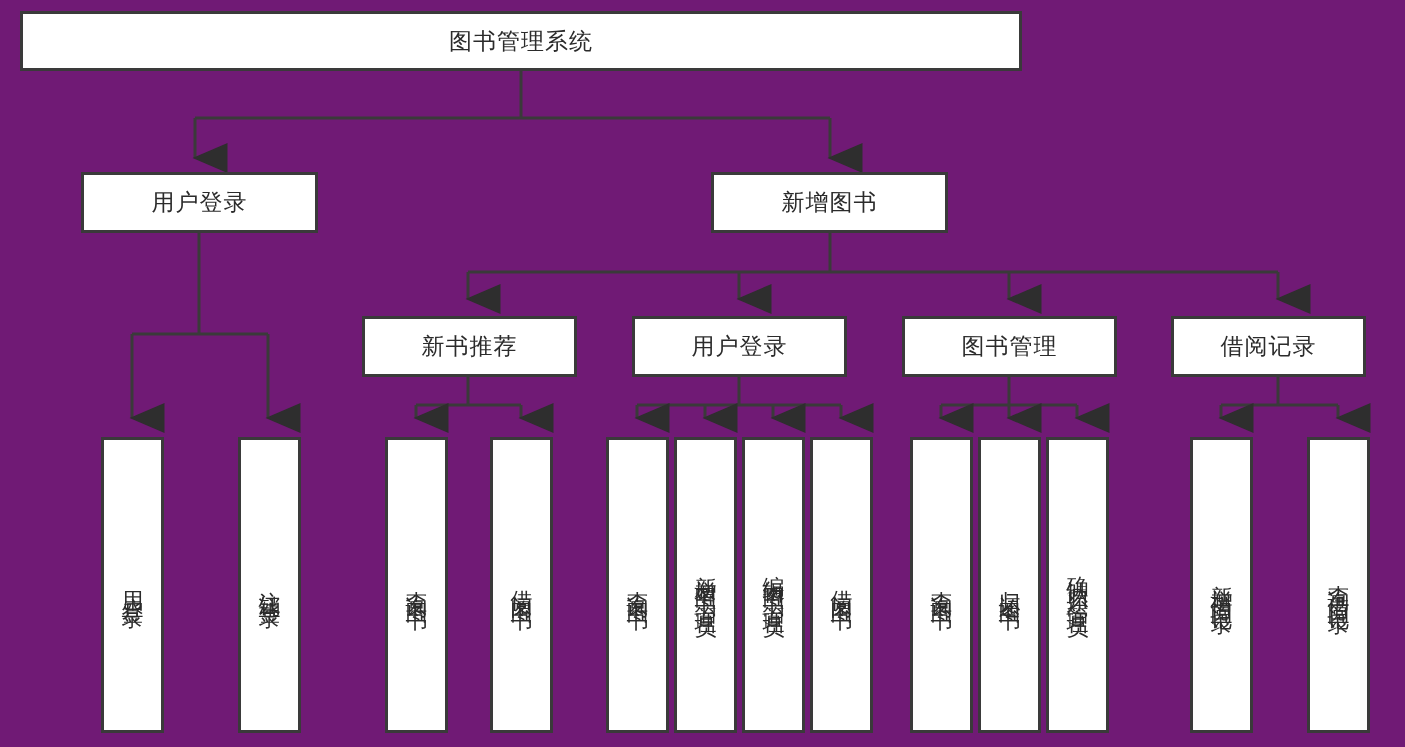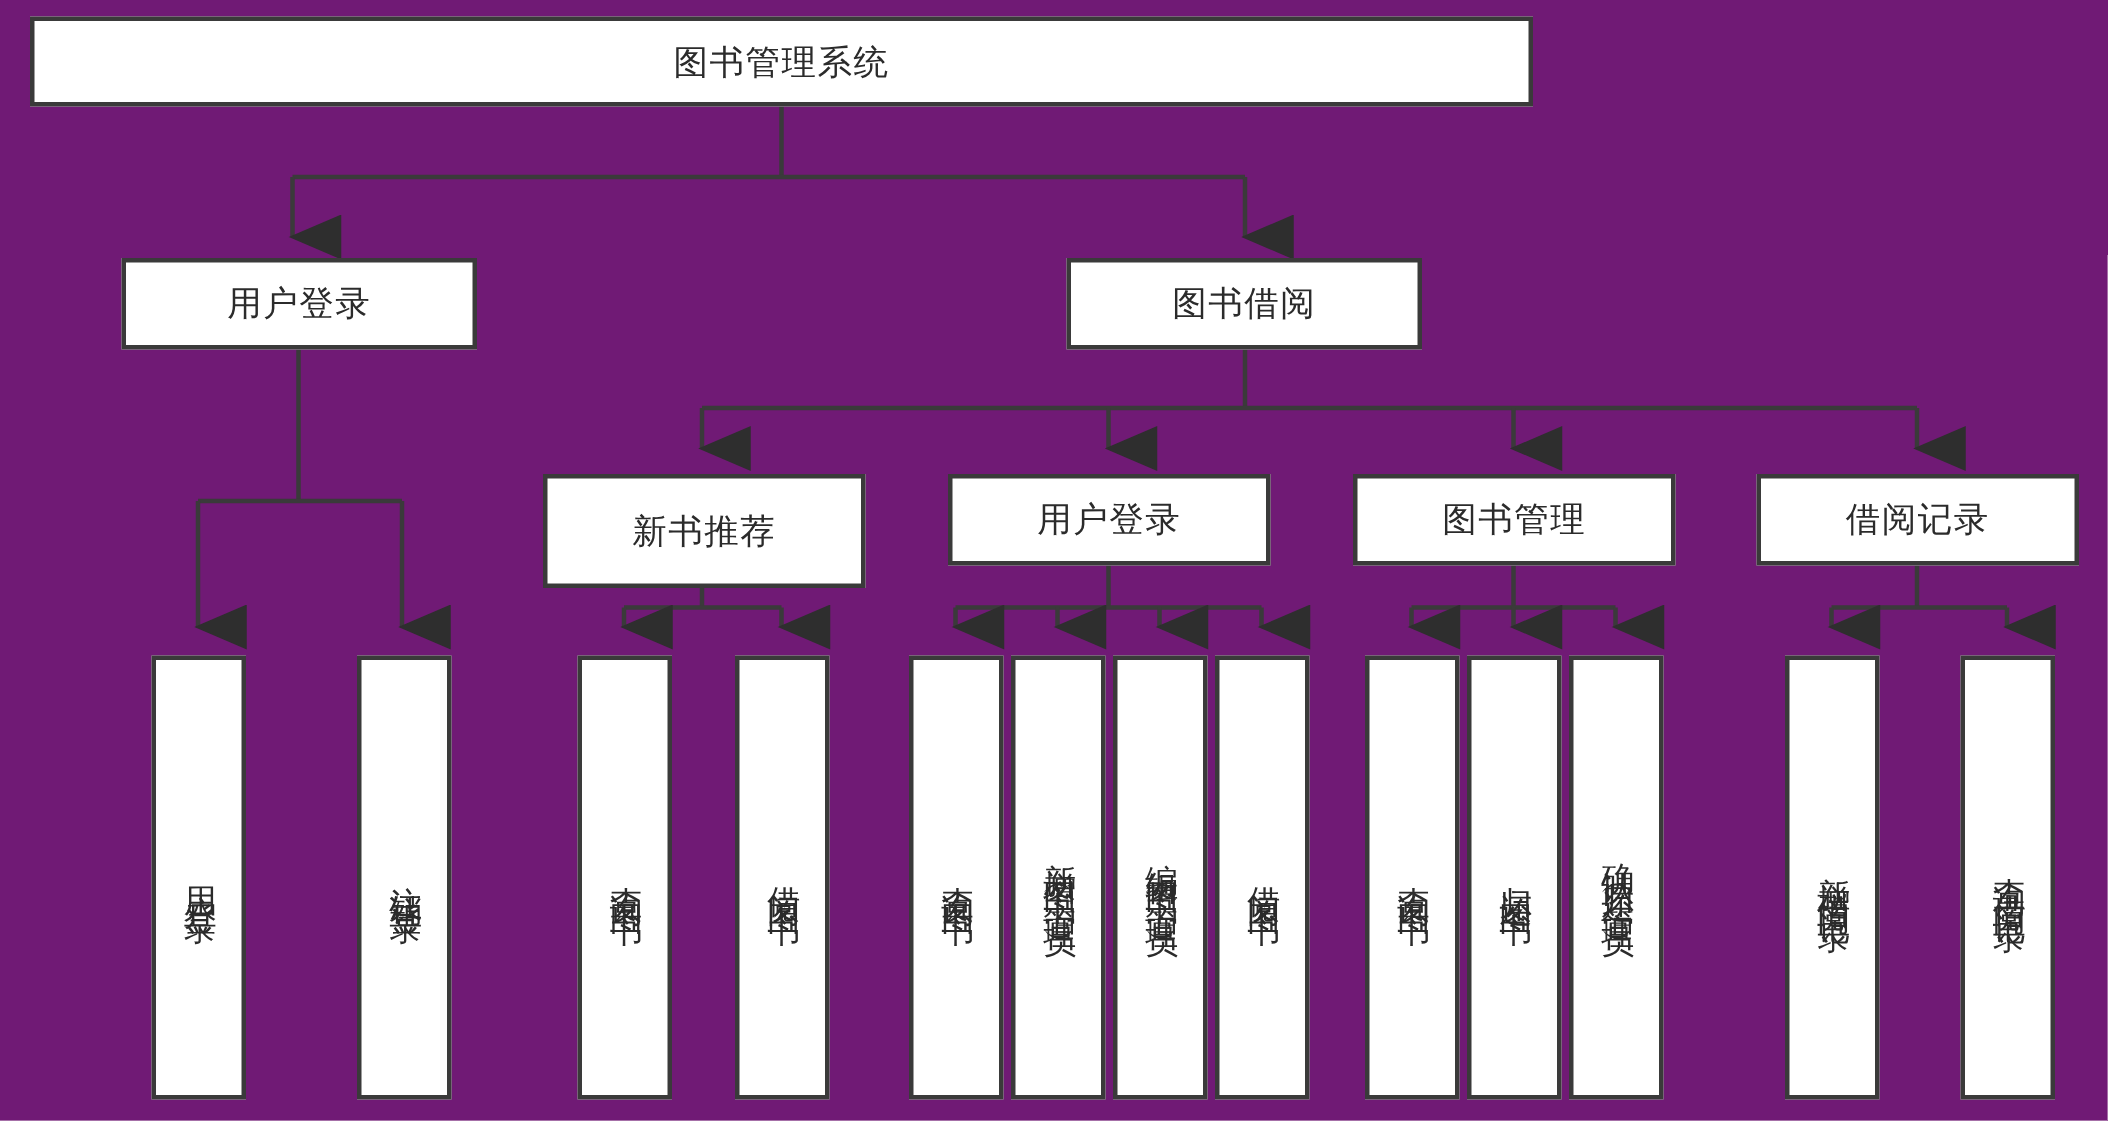--- a/index.html
+++ b/index.html
@@ -129,36 +129,36 @@
 
   <div class="node node-h" style="left:20px; top:11px; width:1002px; height:60px;">
     <span>图书管理系统</span>
   </div>
 
   <div class="node node-h" style="left:81px; top:172px; width:237px; height:61px;">
     <span>用户登录</span>
   </div>
 
   <div class="node node-h" style="left:711px; top:172px; width:237px; height:61px;">
-    <span>图书借阅</span>
-  </div>
-
-  <div class="node node-h" style="left:362px; top:316px; width:215px; height:76px;">
+    <span>新增图书</span>
+  </div>
+
+  <div class="node node-h" style="left:362px; top:316px; width:215px; height:61px;">
     <span>新书推荐</span>
   </div>
 
   <div class="node node-h" style="left:632px; top:316px; width:215px; height:61px;">
     <span>用户登录</span>
   </div>
 
   <div class="node node-h" style="left:902px; top:316px; width:215px; height:61px;">
     <span>图书管理</span>
   </div>
 
-  <div class="node node-h" style="left:1171px; top:316px; width:215px; height:61px;">
+  <div class="node node-h" style="left:1171px; top:316px; width:195px; height:61px;">
     <span>借阅记录</span>
   </div>
 
   <div class="node node-v" style="left:101px; top:437px; width:63px; height:296px;">
     <span class="vlabel">用户登录</span>
   </div>
 
   <div class="node node-v" style="left:238px; top:437px; width:63px; height:296px;">
     <span class="vlabel">注销登录</span>
   </div>

